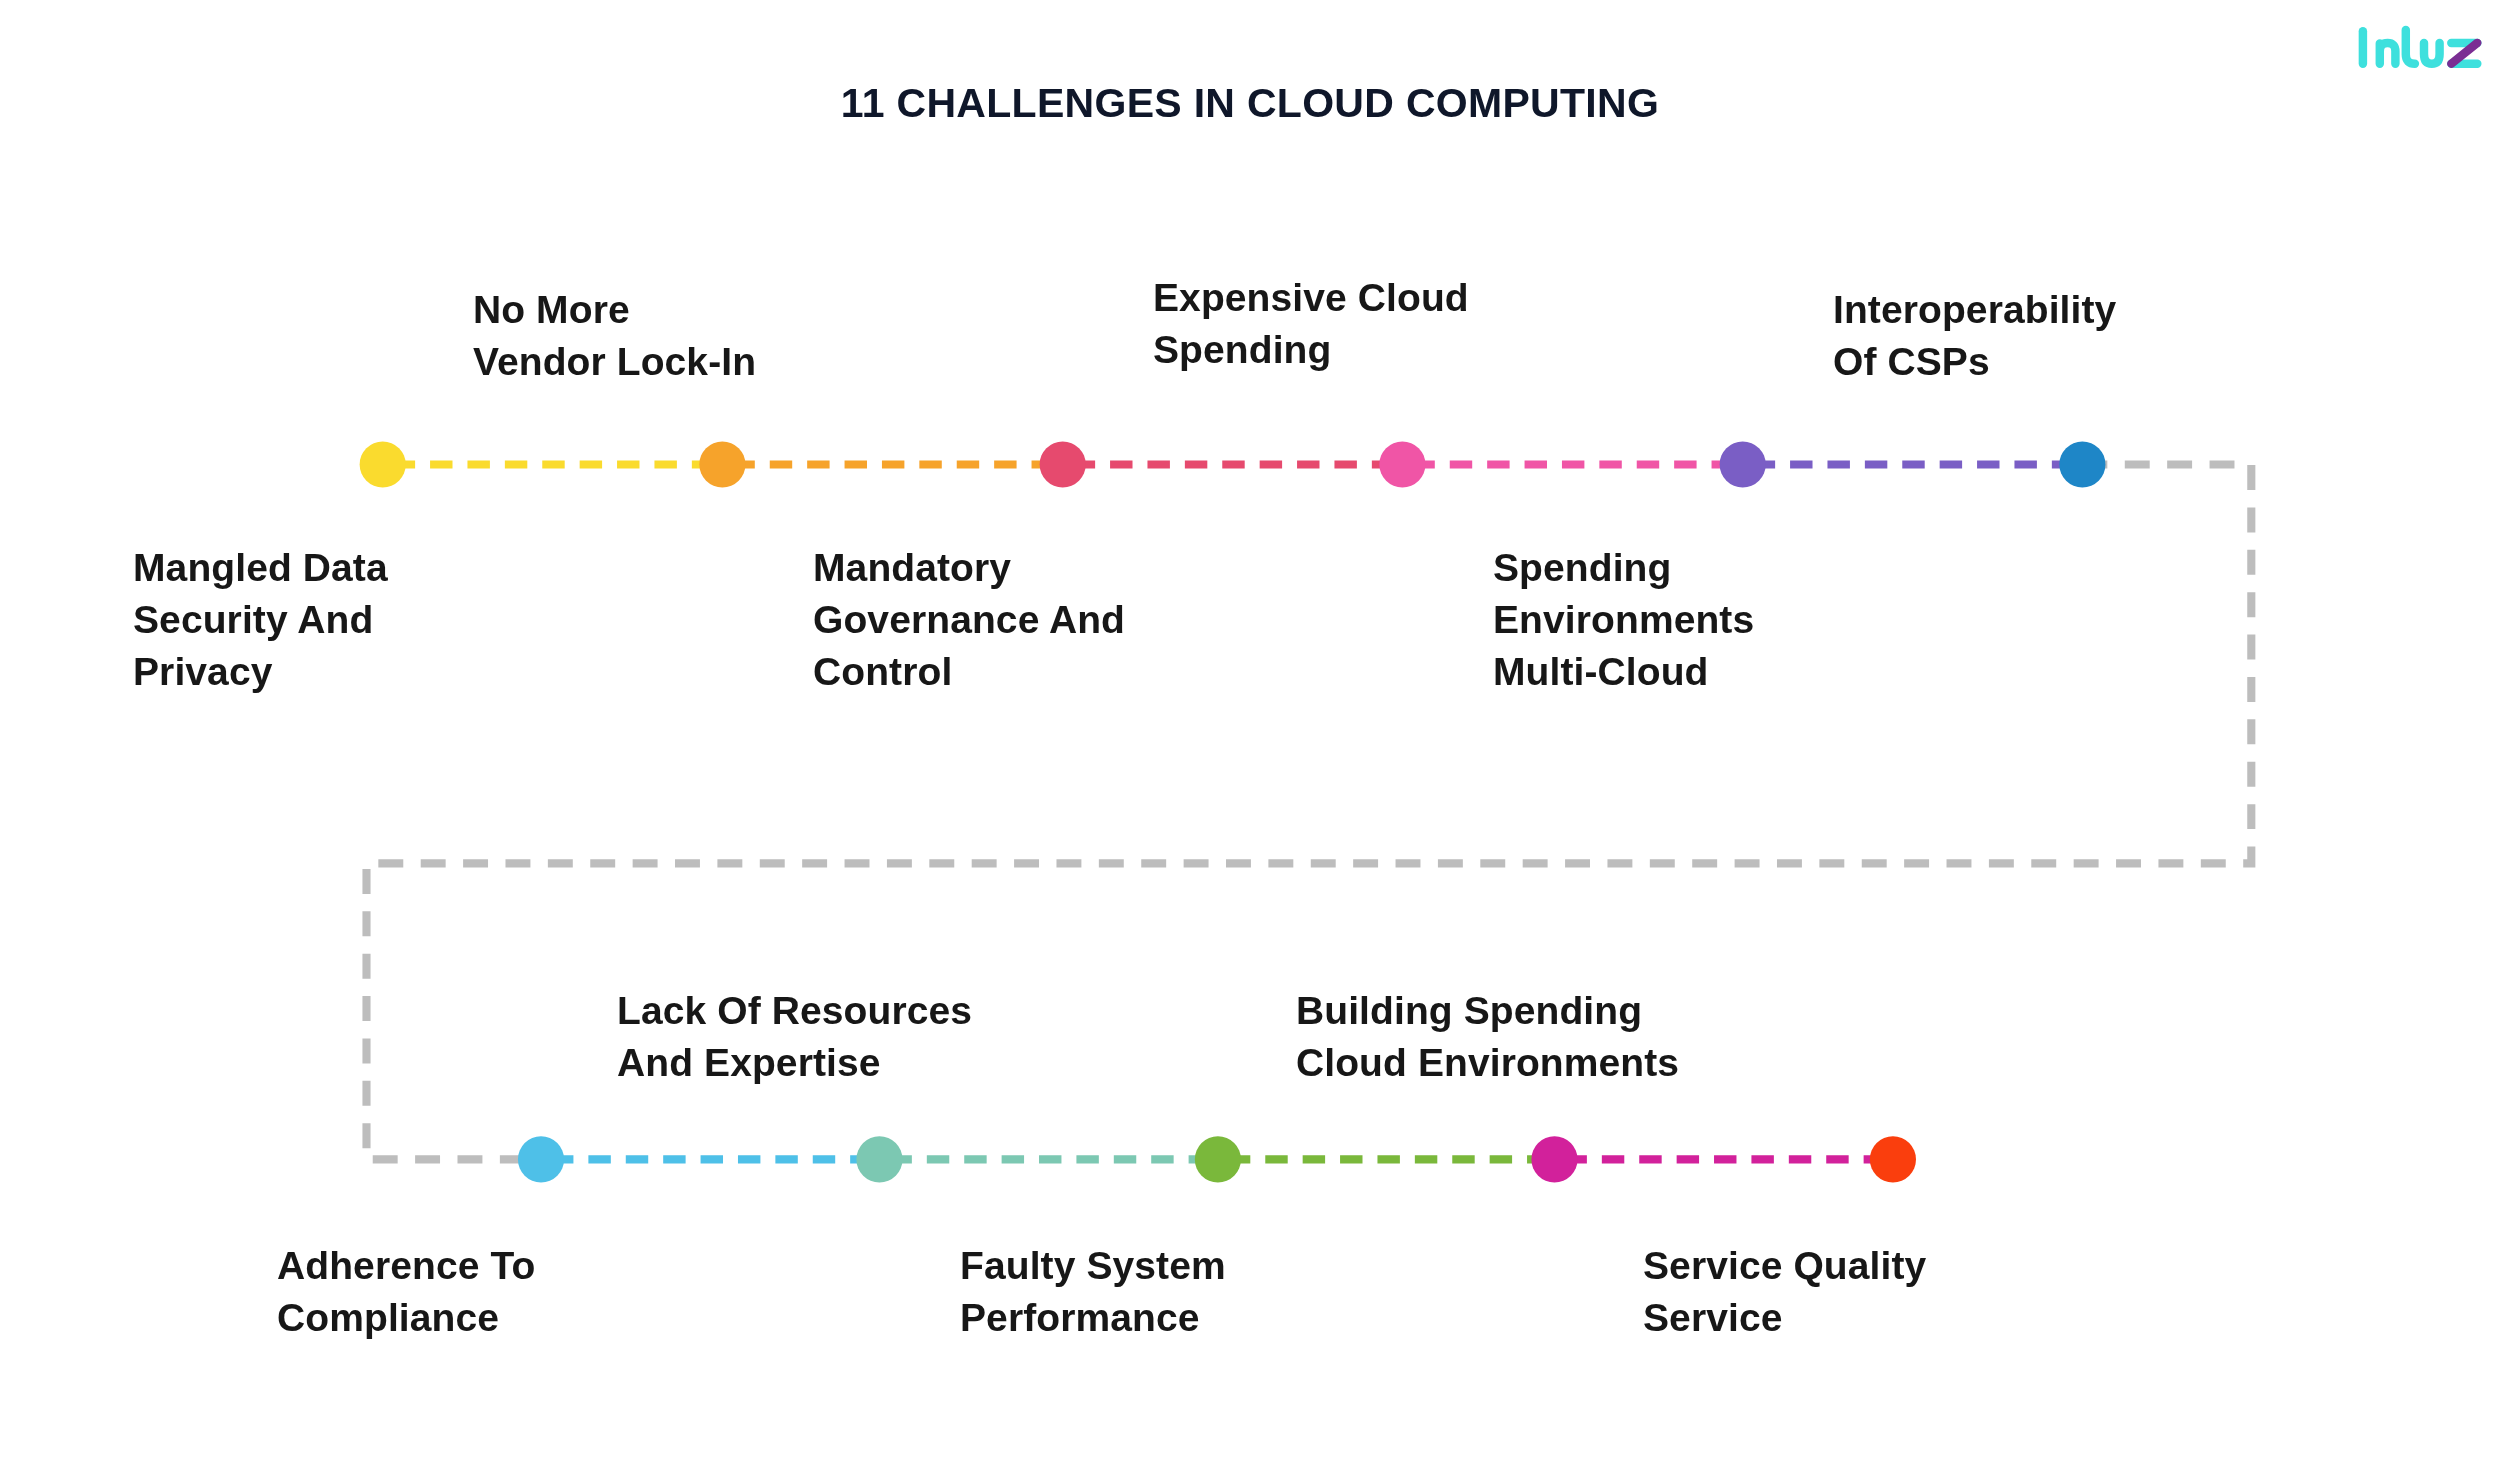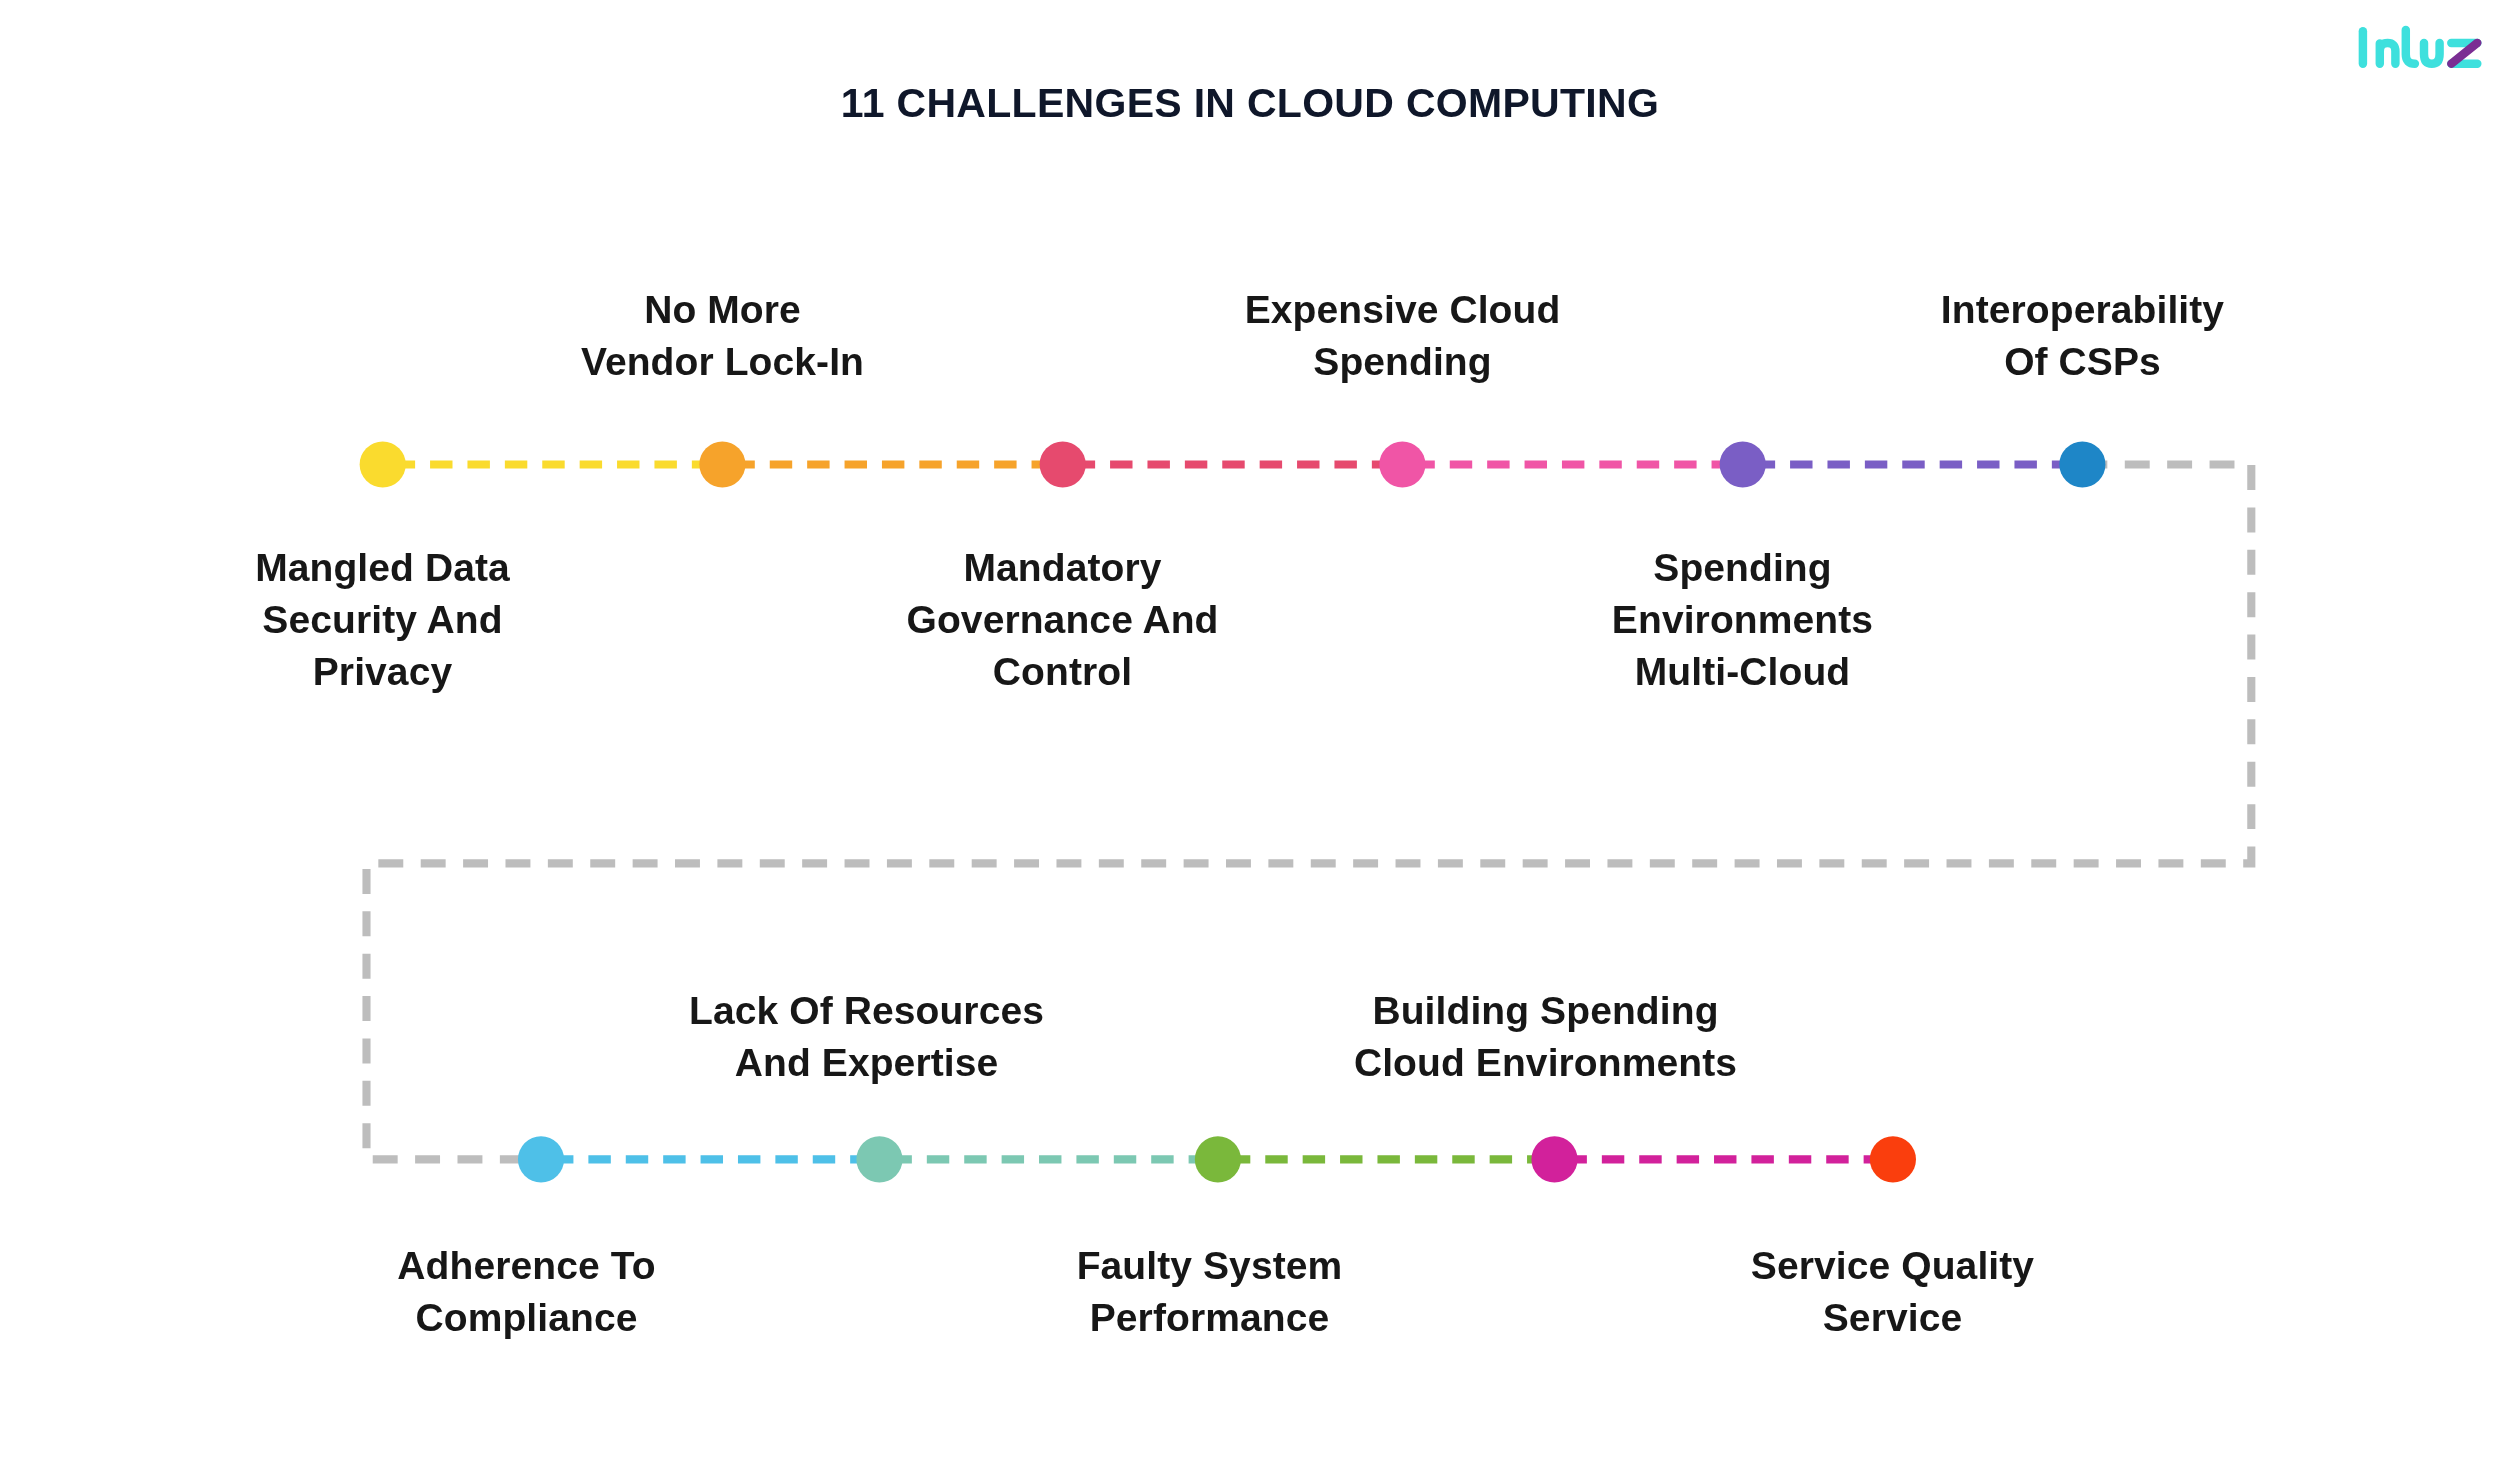--- a/index.html
+++ b/index.html
@@ -14,21 +14,21 @@
   .seg{fill:none;stroke-width:13;stroke-dasharray:36 24;stroke-dashoffset:44;}
   .connector{fill:none;stroke-width:13;stroke-dasharray:40 28;}
   .title{
     position:absolute;left:0;right:0;top:80px;
     text-align:center;
     font-size:41px;font-weight:800;letter-spacing:0.3px;
     color:#0f172a;
   }
   .label{
     position:absolute;width:499px;
-    text-align:center;
+    text-align:left;
     font-size:39px;font-weight:600;line-height:52px;
     color:#171717;letter-spacing:0.1px;
   }
   .logo{position:absolute;top:12.5px;right:17.4px;}
 </style>
 </head>
 <body>
 
 <div class="canvas">
 
@@ -84,21 +84,21 @@
     <div>No More</div>
     <div>Vendor Lock-In</div>
   </div>
 
   <div class="label" style="left:813px;top:542px">
     <div>Mandatory</div>
     <div>Governance And</div>
     <div>Control</div>
   </div>
 
-  <div class="label" style="left:1153px;top:284px">
+  <div class="label" style="left:1153px;top:272px">
     <div>Expensive Cloud</div>
     <div>Spending</div>
   </div>
 
   <div class="label" style="left:1493px;top:542px">
     <div>Spending</div>
     <div>Environments</div>
     <div>Multi-Cloud</div>
   </div>
 

